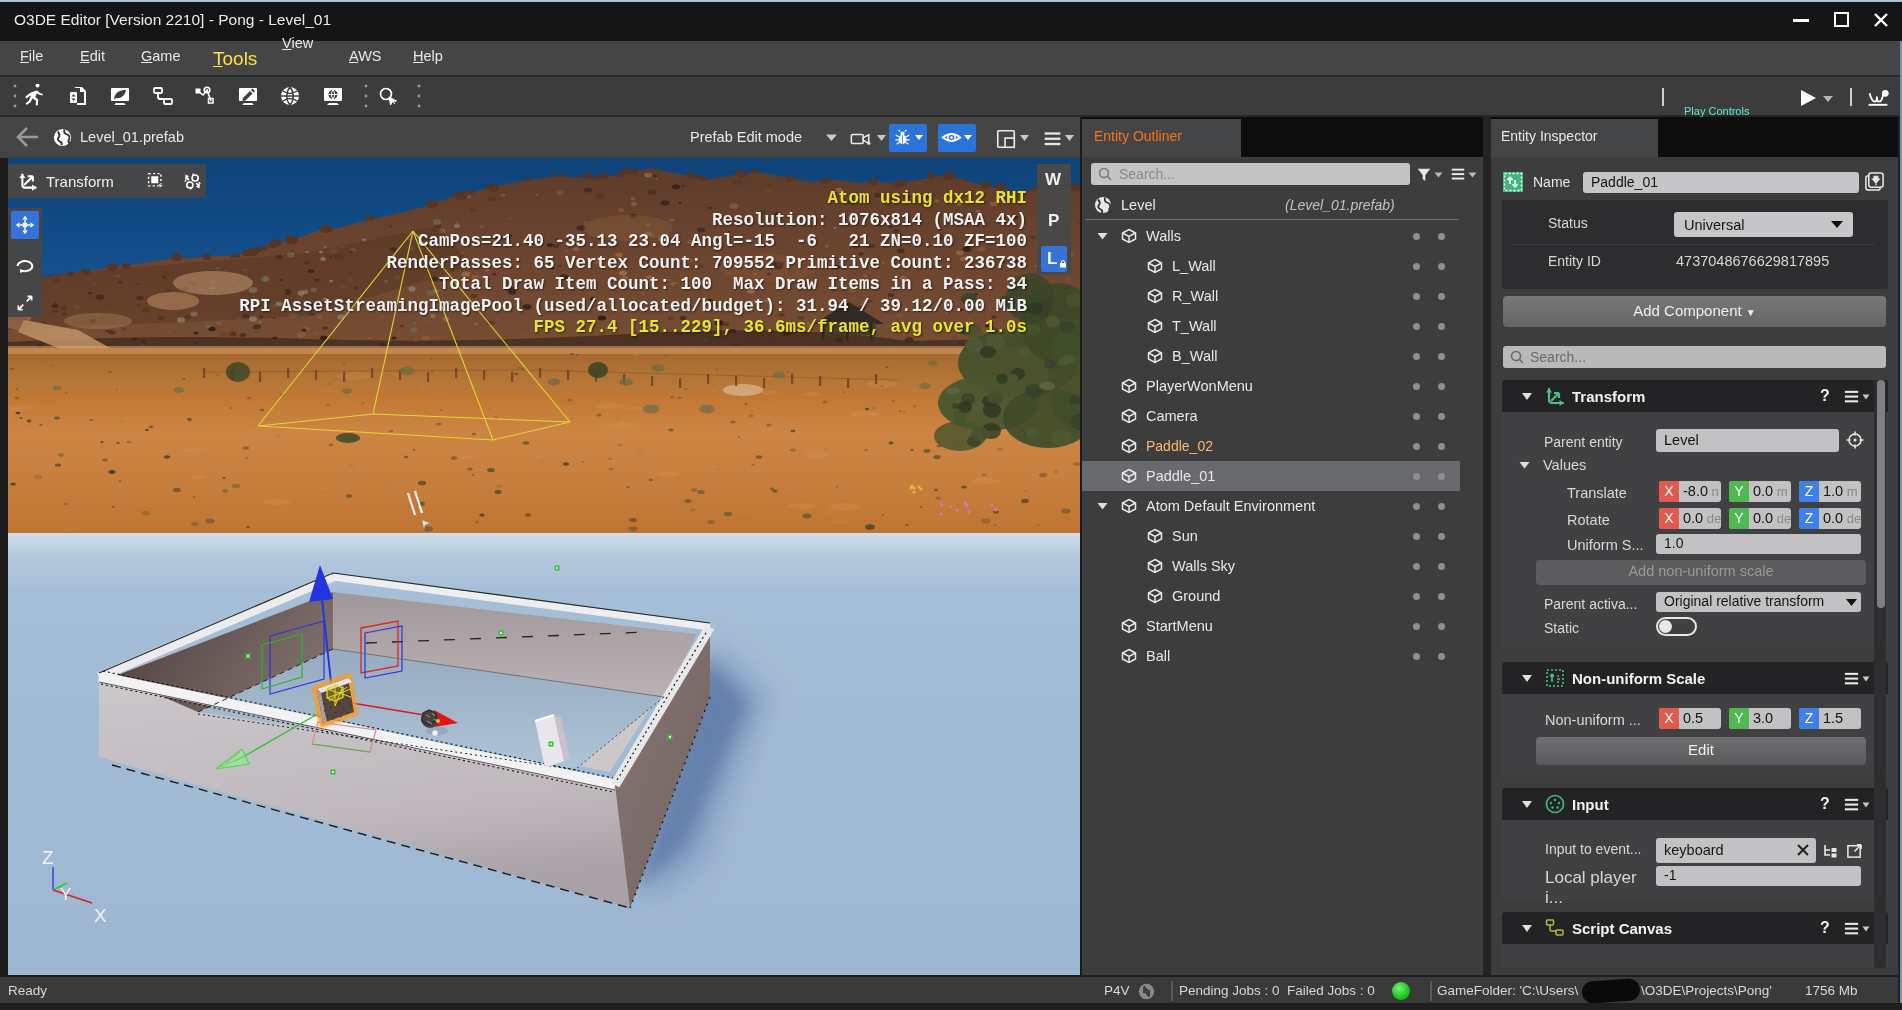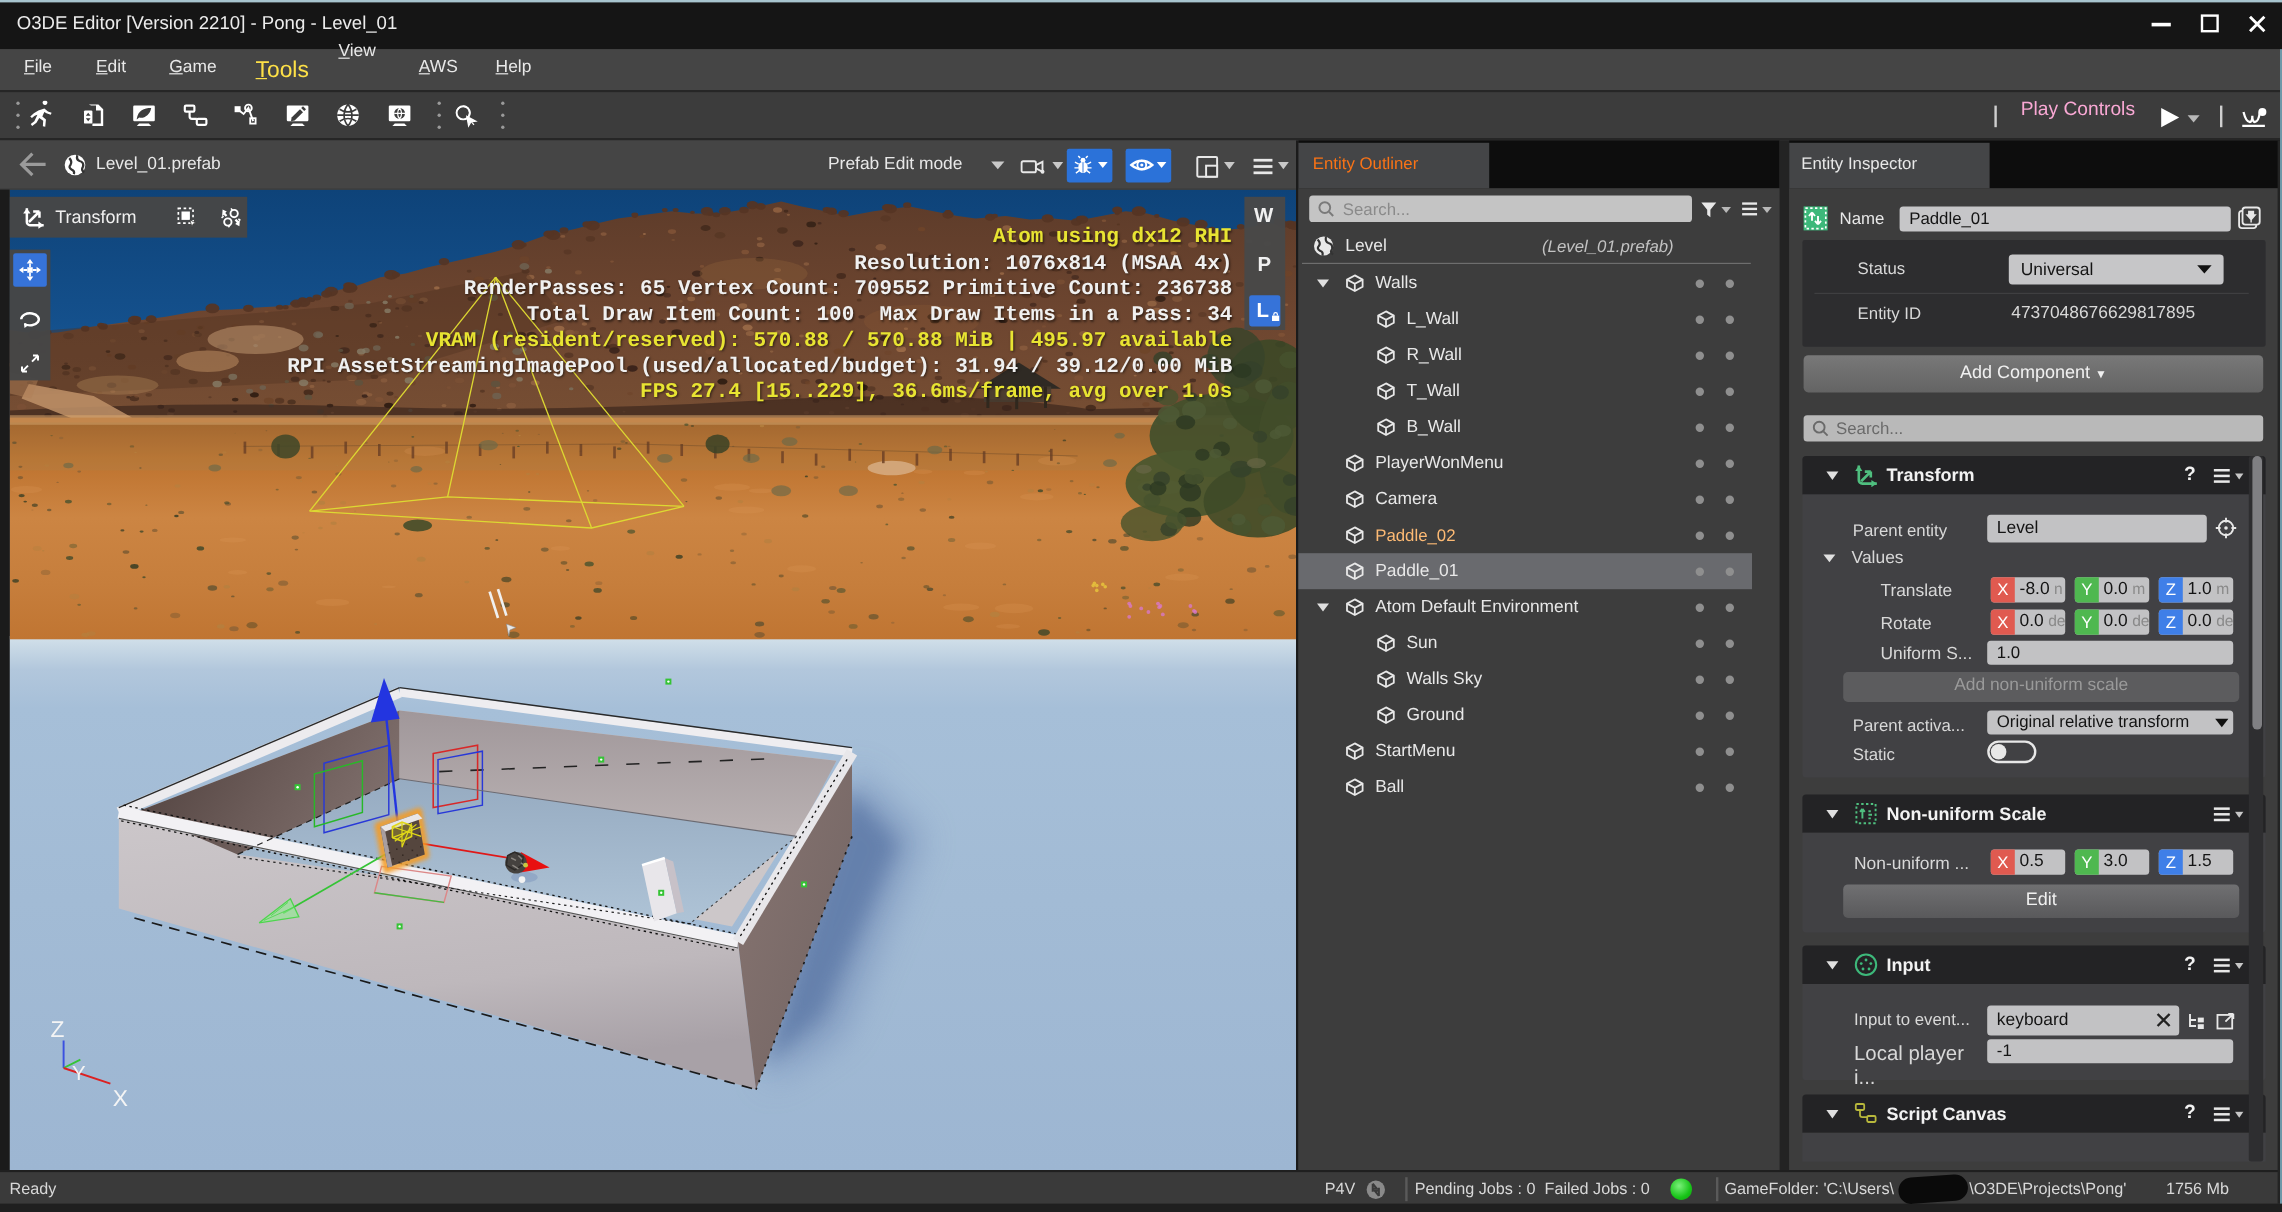--- a/index.html
+++ b/index.html
@@ -79,21 +79,21 @@
     <circle cx="11" cy="10" r="5.5" fill="none" stroke="#fff" stroke-width="1.6"></circle>
     <path d="M11,4.5 a5.5,5.5 0 0,1 4.7,8.3 M6,8 a5.5,5.5 0 0,1 3,-3" stroke="#fff" stroke-width="1.2" fill="none"></path>
     <path d="M14,13 l6,7 m-6,-7 l1.5,8 2,-3.5 4,-0.5 z" fill="#fff" stroke="#fff" stroke-width="1"></path>
   </svg>
 <svg width="4" height="26" viewBox="0 0 4 26" style="position:absolute;left:417px;top:83px;width:4px;height:26px;">
     <circle cx="2" cy="3" r="1.4" fill="#9a9a9a"></circle>
     <circle cx="2" cy="13" r="1.4" fill="#9a9a9a"></circle>
     <circle cx="2" cy="23" r="1.4" fill="#9a9a9a"></circle>
   </svg>
 <div class="ab" style="position:absolute;left:1662px;top:88px;width:2px;height:18px;background:#cfcfcf"></div>
-<div class="ab" style="position:absolute;left:1684px;top:83px;width:110px;height:18px;color:#f9a8d4;font-size:16px">Play Controls</div>
+<div class="ab" style="position:absolute;left:1684px;top:105px;width:110px;height:18px;color:#5eead4;font-size:11px">Play Controls</div>
 <svg width="20" height="20" viewBox="0 0 20 20" style="position:absolute;left:1798px;top:88px;width:20px;height:20px;">
     <path d="M3,2 L18,10 L3,18 z" fill="#fff"></path>
   </svg>
 <svg width="12" height="8" viewBox="0 0 12 8" style="position:absolute;left:1822px;top:95px;width:12px;height:8px;">
     <path d="M1,1 L6,7 L11,1 z" fill="#b8b8b8"></path>
   </svg>
 <div class="ab" style="position:absolute;left:1850px;top:88px;width:2px;height:18px;background:#cfcfcf"></div>
 <svg width="25" height="22" viewBox="0 0 21 21" style="position:absolute;left:1866px;top:87px;width:25px;height:22px;">
     <path d="M2,6 q2,8 5,8 q2,0 2,-5 q0,5 2,5 q3,0 4,-8" fill="none" stroke="#fff" stroke-width="1.8"></path>
     <circle cx="17" cy="6" r="3.2" fill="#fff"></circle>
@@ -1244,23 +1244,23 @@
       <text x="34" y="331" font-family="Liberation Sans, sans-serif" font-size="19" fill="#f4f4f4">Z</text>
       <line x1="45" y1="334" x2="45" y2="357" stroke="#3a50e0" stroke-width="1.6"></line>
       <line x1="45" y1="357" x2="59" y2="350" stroke="#35c435" stroke-width="1.6"></line>
       <line x1="45" y1="357" x2="84" y2="370" stroke="#dc2020" stroke-width="1.6"></line>
       <text x="52" y="367" font-family="Liberation Sans, sans-serif" font-size="17" fill="#f4f4f4">Y</text>
       <text x="86" y="389" font-family="Liberation Sans, sans-serif" font-size="19" fill="#f4f4f4">X</text>
     </svg>
     <div class="ab" style="right:53px;top:30px;font-family:'Liberation Mono',monospace;font-size:17.5px;line-height:21.5px;text-align:right;font-weight:bold;text-shadow:1px 1px 2px rgba(0,0,0,0.55)">
       <div style="color:#e8e432">Atom&nbsp;using&nbsp;dx12&nbsp;RHI</div>
       <div style="color:#f0f0f0">Resolution:&nbsp;1076x814&nbsp;(MSAA&nbsp;4x)</div>
+      <div style="color:#f0f0f0">CamPos=21.40&nbsp;-35.13&nbsp;23.04&nbsp;Angl=-15&nbsp;&nbsp;-6&nbsp;&nbsp;&nbsp;21&nbsp;ZN=0.10&nbsp;ZF=100</div>
       <div style="color:#f0f0f0">RenderPasses:&nbsp;65&nbsp;Vertex&nbsp;Count:&nbsp;709552&nbsp;Primitive&nbsp;Count:&nbsp;236738</div>
       <div style="color:#f0f0f0">Total&nbsp;Draw&nbsp;Item&nbsp;Count:&nbsp;100&nbsp;&nbsp;Max&nbsp;Draw&nbsp;Items&nbsp;in&nbsp;a&nbsp;Pass:&nbsp;34</div>
-      <div style="color:#e8e432">VRAM&nbsp;(resident/reserved):&nbsp;570.88&nbsp;/&nbsp;570.88&nbsp;MiB&nbsp;|&nbsp;495.97&nbsp;available</div>
       <div style="color:#f0f0f0">RPI&nbsp;AssetStreamingImagePool&nbsp;(used/allocated/budget):&nbsp;31.94&nbsp;/&nbsp;39.12/0.00&nbsp;MiB</div>
       <div style="color:#e8e432">FPS&nbsp;27.4&nbsp;[15..229],&nbsp;36.6ms/frame,&nbsp;avg&nbsp;over&nbsp;1.0s</div>
     </div>
     <div class="ab" style="position:absolute;left:0px;top:6px;width:198px;height:34px;background:rgba(70,70,70,0.97)"></div>
     <svg width="21" height="21" viewBox="0 0 24 24" style="position:absolute;left:10px;top:13px;width:21px;height:21px;">
       <path d="M5,3 v13 a3,3 0 0,0 3,3 h13" fill="none" stroke="#fff" stroke-width="2.4"></path>
       <path d="M5,3 l-3.5,5 h7 z" fill="#fff" transform="rotate(0)"></path>
       <path d="M21,19 l-5,-3.5 v7 z" fill="#fff"></path>
       <path d="M7,16 L17,6 M17,6 h-6 M17,6 v6" stroke="#fff" stroke-width="2.4" fill="none"></path>
     </svg>

